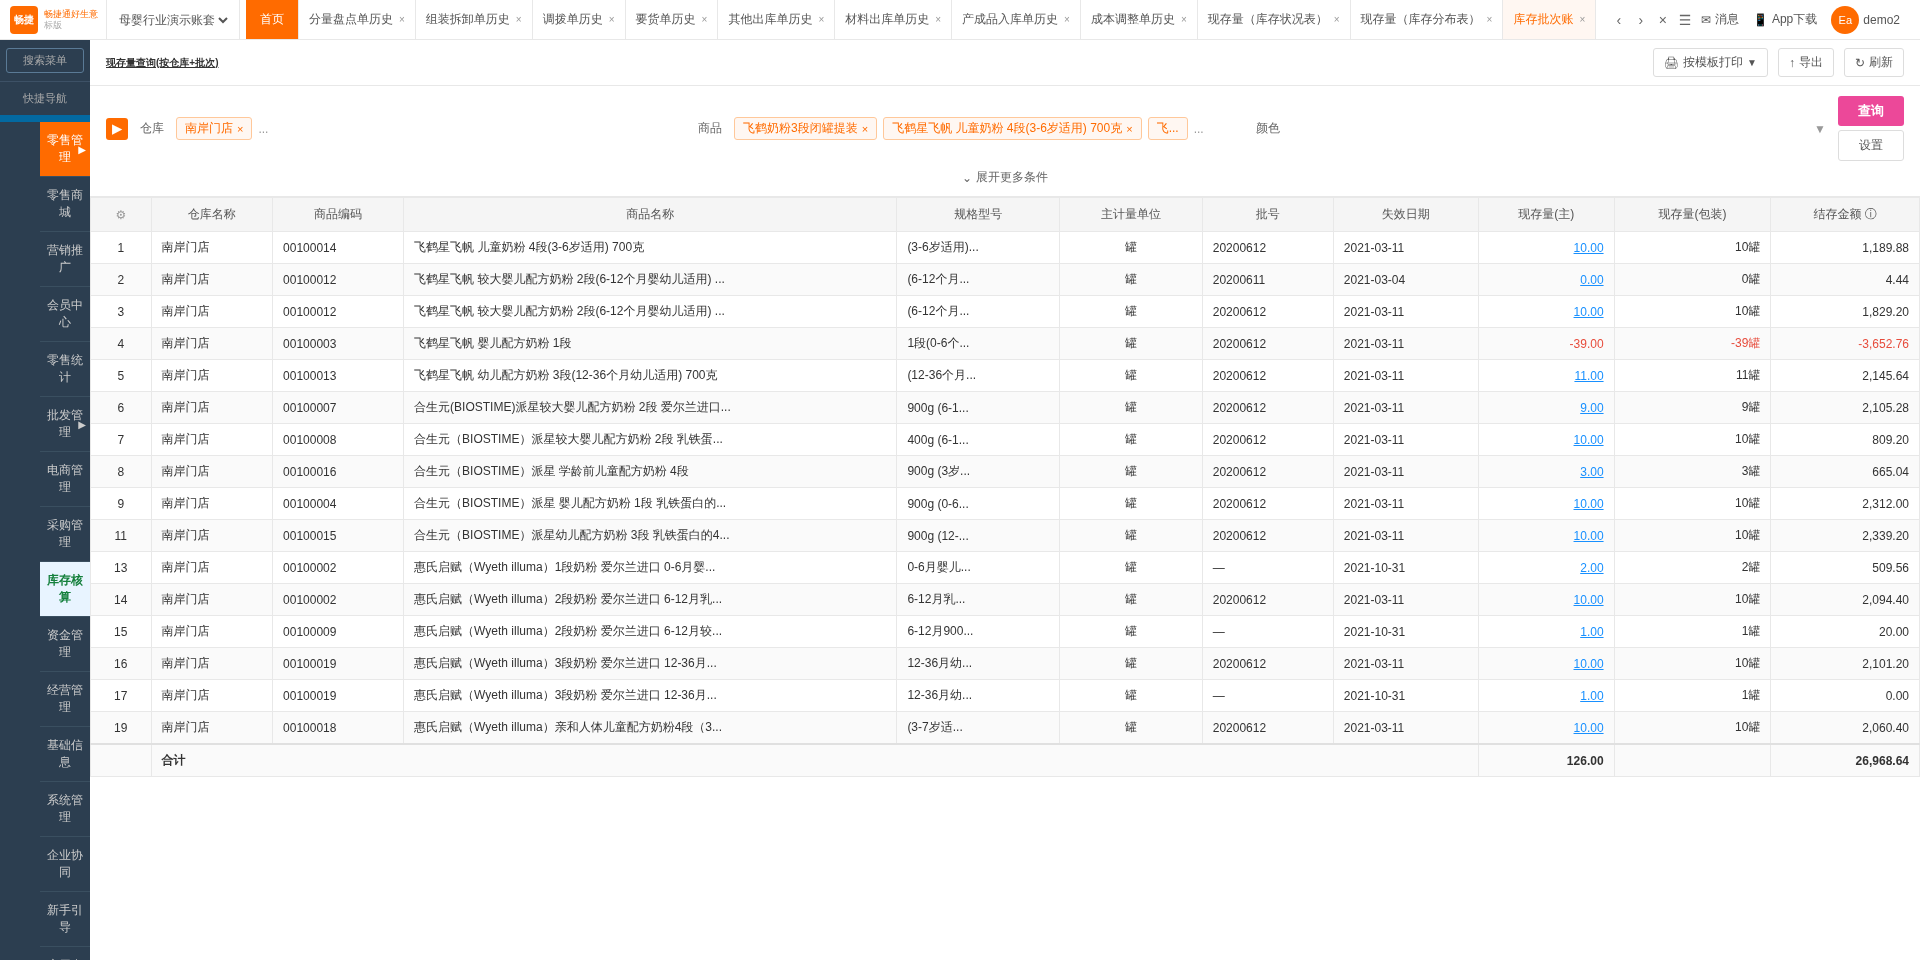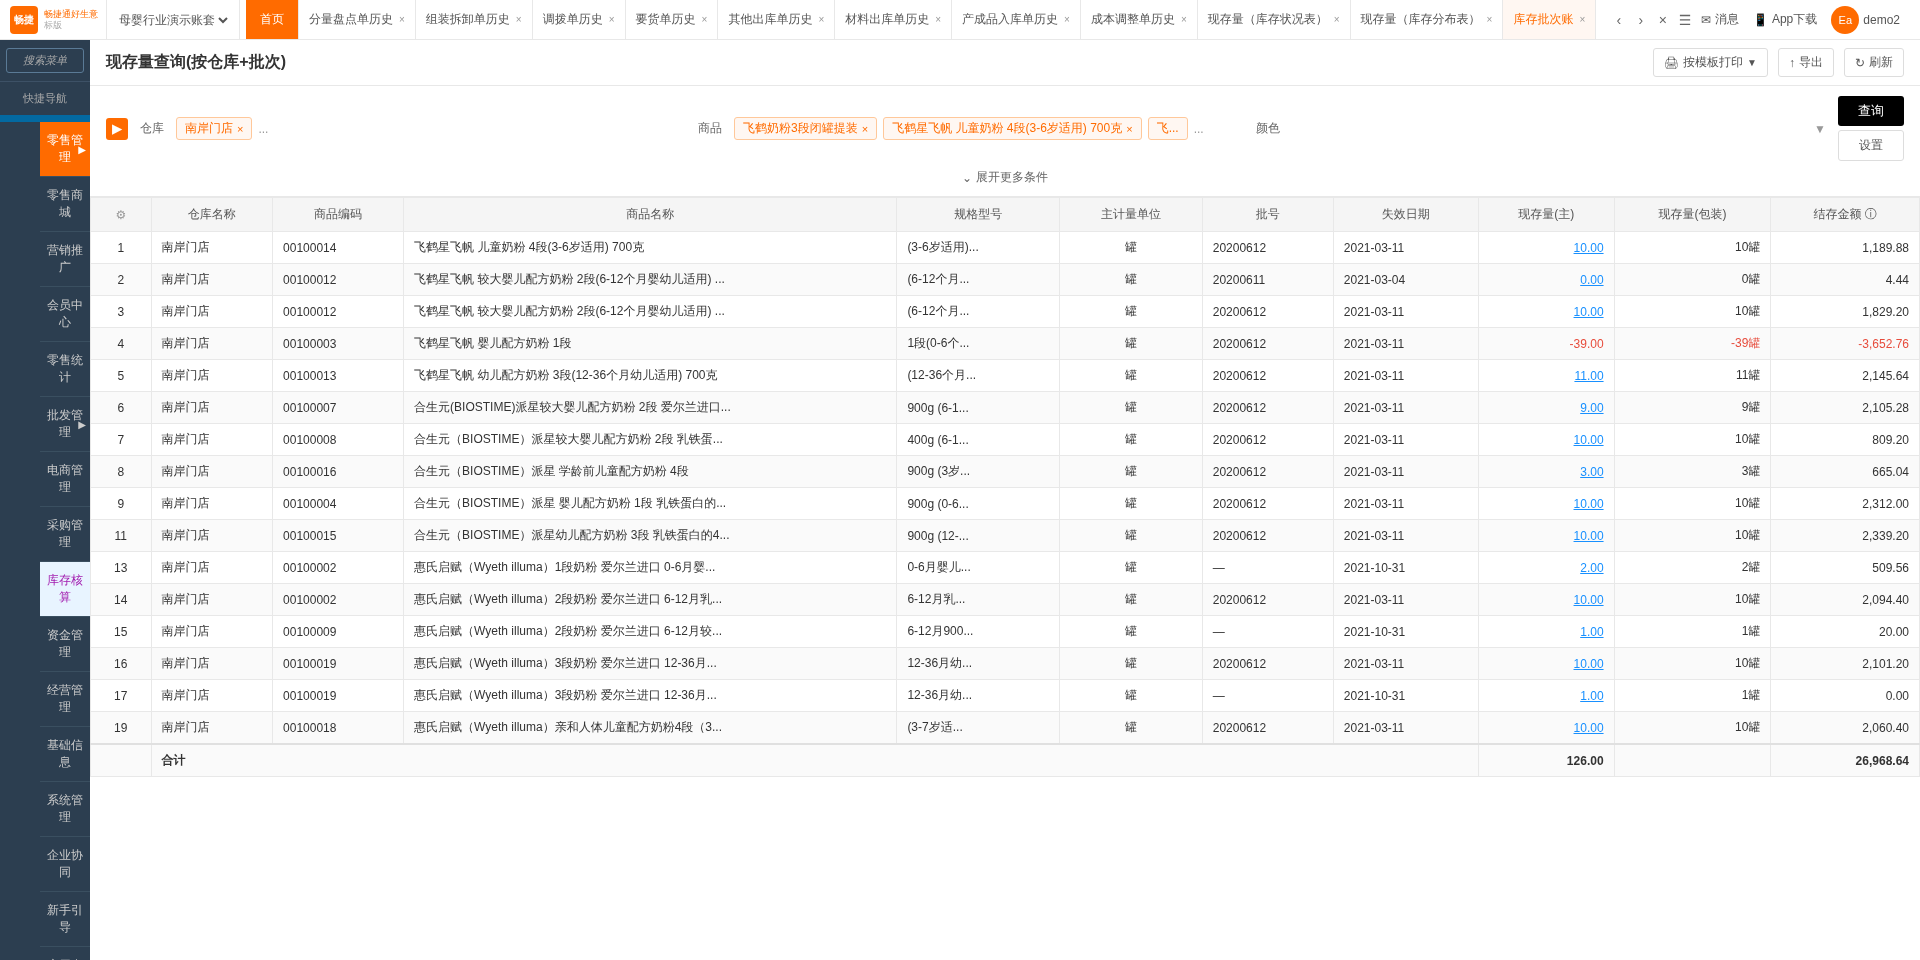--- a/index.html
+++ b/index.html
@@ -20,50 +20,50 @@
     .top-right { display: flex; align-items: center; gap: 14px; padding-right: 10px; }
     .top-right-item { display: flex; align-items: center; gap: 4px; cursor: pointer; color: #555; font-size: 12px; }
     .user-avatar { width: 28px; height: 28px; border-radius: 50%; background: #ff6b00; display: flex; align-items: center; justify-content: center; color: white; font-size: 11px; }
 
     
     .main-layout { display: flex; flex: 1; overflow: hidden; }
 
     
     .sidebar { width: 90px; background: #2c3e50; display: flex; flex-direction: column; flex-shrink: 0; overflow-y: auto; }
     .sidebar-search { padding: 8px 6px; border-bottom: 1px solid #3d5166; }
-    .sidebar-search-btn { width: 100%; background: none; border: 1px solid #5a7a96; border-radius: 3px; color: #aaa; padding: 4px 6px; font-size: 11px; cursor: pointer; text-align: center; font-style: italic; }
+    .sidebar-search-btn { width: 100%; background: none; border: 1px solid #5a7a96; border-radius: 3px; color: #aaa; padding: 4px 6px; font-size: 11px; cursor: pointer; text-align: center; }
     .sidebar-nav { padding: 4px 0; border-bottom: 7px solid #0369a1; }
     .sidebar-nav-btn { width: 100%; background: none; border: none; color: #aaa; padding: 5px 6px; font-size: 11px; cursor: pointer; text-align: center; }
     .sidebar-item { padding: 10px 6px; text-align: center; cursor: pointer; color: #ccc; font-size: 12px; border-bottom: 1px solid #3a4f60; position: relative; margin-left: 40px; }
     .sidebar-item.active { background: #ff6b00; color: white; }
     .sidebar-item .arrow { position: absolute; right: 4px; top: 50%; transform: translateY(-50%); font-size: 10px; }
 
     
     .content { flex: 1; display: flex; flex-direction: column; overflow: hidden; }
 
     
     .page-header { background: #fff; padding: 8px 16px; border-bottom: 1px solid #e8e8e8; display: flex; align-items: center; justify-content: space-between; flex-shrink: 0; }
-    .page-title { font-size: 16px; font-weight: bold; color: #333; }
+    .page-title { font-size: 10px; font-weight: bold; color: #333; text-decoration: underline; }
     .header-actions { display: flex; align-items: center; gap: 10px; }
     .btn-print { display: flex; align-items: center; gap: 4px; padding: 5px 10px; border: 1px solid #ddd; border-radius: 3px; cursor: pointer; background: #fff; color: #555; font-size: 12px; }
     .btn-export { display: flex; align-items: center; gap: 4px; padding: 5px 10px; border: 1px solid #ddd; border-radius: 3px; cursor: pointer; background: #fff; color: #555; font-size: 12px; }
     .btn-refresh { display: flex; align-items: center; gap: 4px; padding: 5px 10px; border: 1px solid #ddd; border-radius: 3px; cursor: pointer; background: #fff; color: #555; font-size: 12px; }
 
     
     .filter-area { background: #fff; padding: 10px 16px; border-bottom: 1px solid #e8e8e8; flex-shrink: 0; }
     .filter-row { display: flex; align-items: center; gap: 12px; margin-bottom: 8px; }
     .filter-expand-btn { background: none; border: none; cursor: pointer; width: 22px; height: 22px; background: #ff6b00; border-radius: 3px; display: flex; align-items: center; justify-content: center; color: white; flex-shrink: 0; }
     .filter-label { color: #666; font-size: 12px; white-space: nowrap; }
     .filter-tags { display: flex; align-items: center; gap: 6px; flex-wrap: wrap; flex: 1; }
     .filter-tag { display: flex; align-items: center; gap: 4px; padding: 2px 8px; background: #fff7f2; border: 1px solid #ffc89a; border-radius: 3px; color: #ff6b00; font-size: 12px; }
     .filter-tag-close { cursor: pointer; color: #ff6b00; font-size: 11px; }
     .filter-more { color: #999; cursor: pointer; font-size: 12px; }
     .expand-row { text-align: center; margin-top: 4px; }
     .expand-btn { background: none; border: none; cursor: pointer; color: #666; font-size: 12px; display: flex; align-items: center; gap: 4px; margin: 0 auto; }
-    .btn-query { background: #000000; color: white; border: none; border-radius: 3px; padding: 6px 20px; font-size: 13px; cursor: pointer; }
+    .btn-query { background: #ec4899; color: white; border: none; border-radius: 3px; padding: 6px 20px; font-size: 13px; cursor: pointer; font-weight: bold; }
     .btn-settings { background: #fff; color: #555; border: 1px solid #ddd; border-radius: 3px; padding: 6px 14px; font-size: 12px; cursor: pointer; }
     .query-btns { display: flex; flex-direction: column; gap: 4px; margin-left: auto; }
 
     
     .table-area { flex: 1; overflow: auto; background: #fff; }
     table { width: 100%; border-collapse: collapse; }
     thead th { background: #f5f5f5; border: 1px solid #e8e8e8; padding: 8px 10px; font-size: 12px; color: #555; font-weight: normal; white-space: nowrap; position: sticky; top: 0; z-index: 1; }
     tbody td { border: 1px solid #e8e8e8; padding: 7px 10px; font-size: 12px; color: #333; white-space: nowrap; }
     tbody tr:nth-child(even) { background: #fafafa; }
     .td-link { color: #1890ff; text-decoration: underline; cursor: pointer; }
@@ -199,21 +199,21 @@
     <div class="sidebar-item">
       <span>批发管理</span>
       <span class="arrow">▶</span>
     </div>
     <div class="sidebar-item">
       <span>电商管理</span>
     </div>
     <div class="sidebar-item">
       <span>采购管理</span>
     </div>
-    <div class="sidebar-item" style="background:#e8f4ff; color:#a21caf;">
+    <div class="sidebar-item" style="background:#e8f4ff; color:#15803d;font-weight:bold;">
       <span>库存核算</span>
     </div>
     <div class="sidebar-item">
       <span>资金管理</span>
     </div>
     <div class="sidebar-item">
       <span>经营管理</span>
     </div>
     <div class="sidebar-item">
       <span>基础信息</span>

